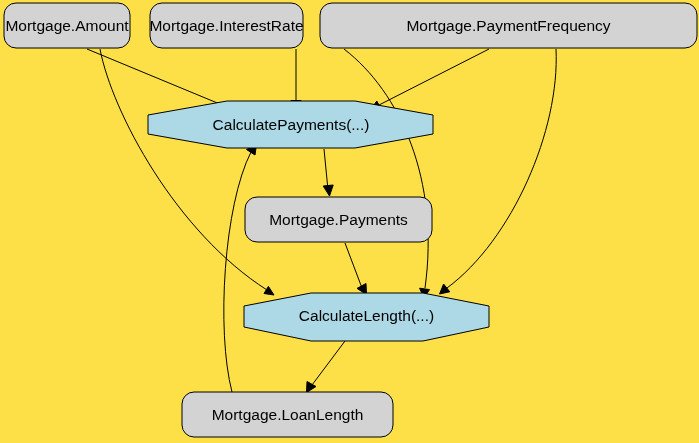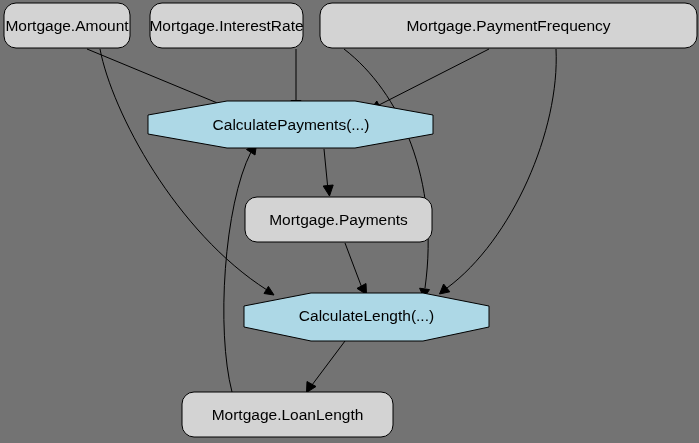--- a/index.html
+++ b/index.html
@@ -4,21 +4,21 @@
 <style>
   html, body {
     margin: 0;
     padding: 0;
     background: #ffffff;
   }
   #canvas {
     position: relative;
     width: 699px;
     height: 443px;
-    background: #737373;
+    background: #fde047;
     overflow: hidden;
     font-family: "Liberation Sans", sans-serif;
   }
   #graph-svg {
     position: absolute;
     left: 0;
     top: 0;
     width: 699px;
     height: 443px;
   }

